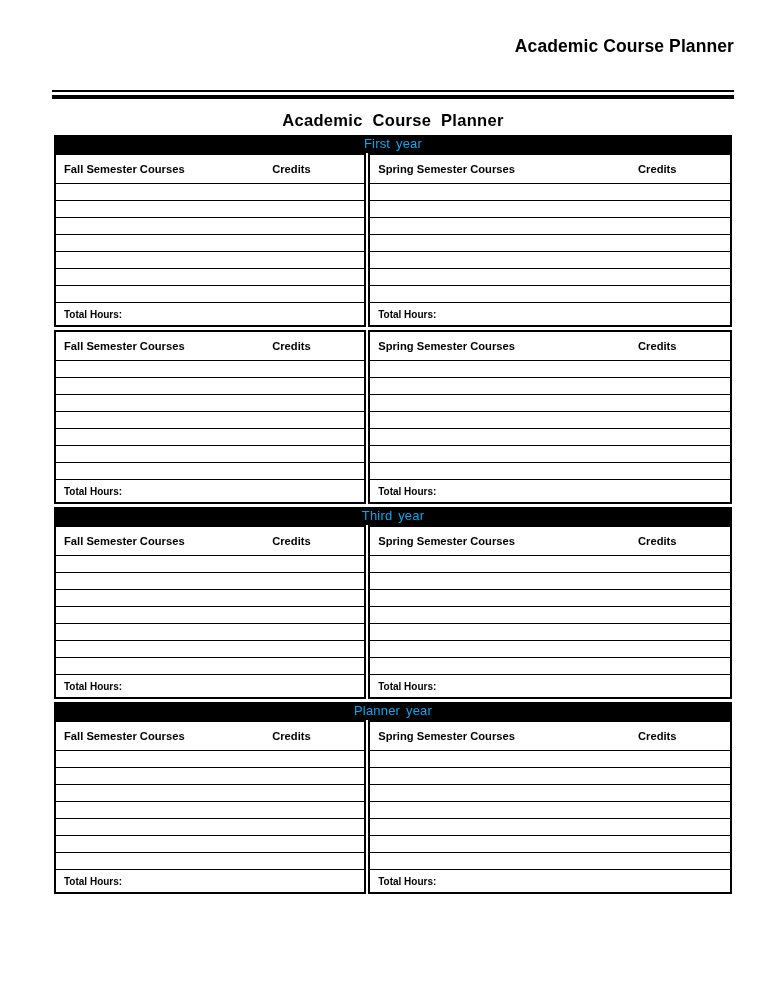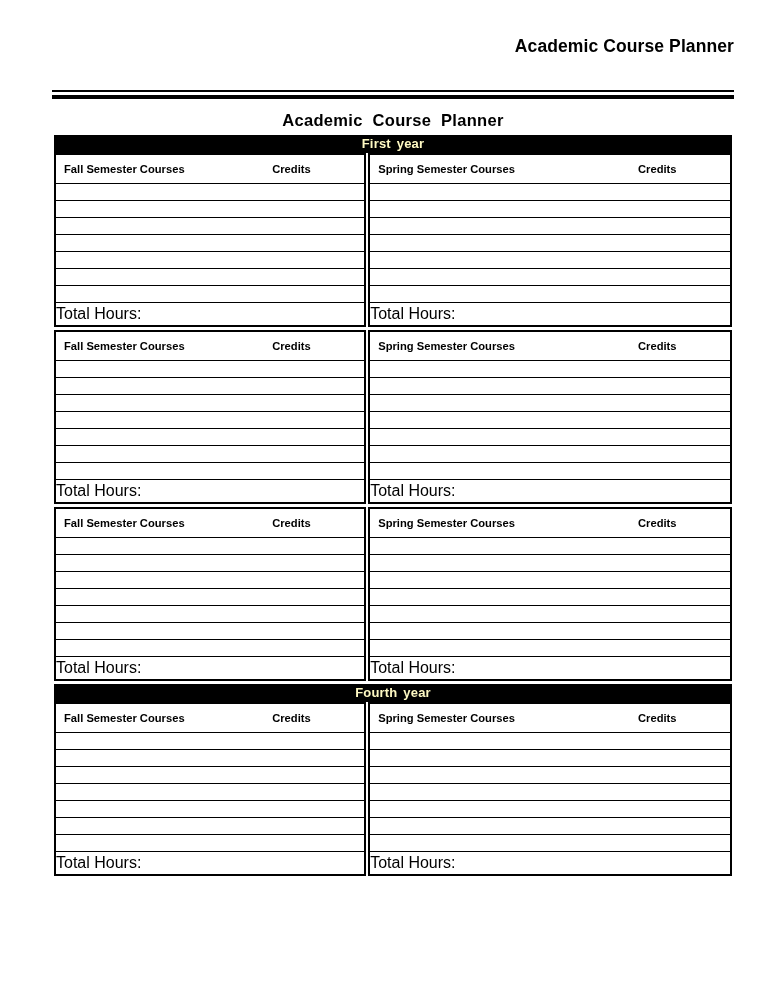--- a/index.html
+++ b/index.html
@@ -78,24 +78,24 @@
     position: absolute;
     left: 46px;
     top: 135px;
     width: 678px;
   }
 
   .year-block { width: 100%; }
 
   .year-band {
     background: #000000;
-    color: #fef9c3;
+    color: #0ea5e9;
     text-align: center;
     font-size: 13px;
-    font-weight: bold;
+    font-weight: normal;
     line-height: 18px;
     height: 18px;
     word-spacing: 2px;
     letter-spacing: 0.2px;
   }
 
   .semesters {
     display: flex;
     width: 100%;
     background: #be185d;
@@ -143,22 +143,23 @@
   .cell-credits {
     flex: 0 0 86px;
     font-size: 11.2px;
     font-weight: bold;
     text-align: left;
     padding-right: 6px;
     white-space: nowrap;
   }
   .cell-total {
     flex: 1 1 auto;
-    font-size: 16px;
-    font-weight: normal;
+    padding-left: 8px;
+    font-size: 10px;
+    font-weight: bold;
     white-space: nowrap;
   }
 
   
   .block-gap { height: 3px; background: #ffffff; }
 
   
   .page-number {
     position: absolute;
     left: 46px;
@@ -344,20 +345,21 @@
             </div>
             <div class="sem-row total">
               <div class="cell-total">Total Hours:</div>
               <div class="cell-credits"></div>
             </div>
           </div>
         </div>
       </div>
       <div class="block-gap"></div>
       <div class="year-block">
+        <div class="year-band">Third year</div>
         <div class="semesters">
           <div class="sem-table left">
             <div class="sem-row head">
               <div class="cell-course">Fall Semester Courses</div>
               <div class="cell-credits">Credits</div>
             </div>
             <div class="sem-row">
               <div class="cell-course"></div>
               <div class="cell-credits"></div>
             </div>
@@ -426,21 +428,21 @@
             </div>
             <div class="sem-row total">
               <div class="cell-total">Total Hours:</div>
               <div class="cell-credits"></div>
             </div>
           </div>
         </div>
       </div>
       <div class="block-gap"></div>
       <div class="year-block">
-        <div class="year-band">Fourth year</div>
+        <div class="year-band">Planner year</div>
         <div class="semesters">
           <div class="sem-table left">
             <div class="sem-row head">
               <div class="cell-course">Fall Semester Courses</div>
               <div class="cell-credits">Credits</div>
             </div>
             <div class="sem-row">
               <div class="cell-course"></div>
               <div class="cell-credits"></div>
             </div>

